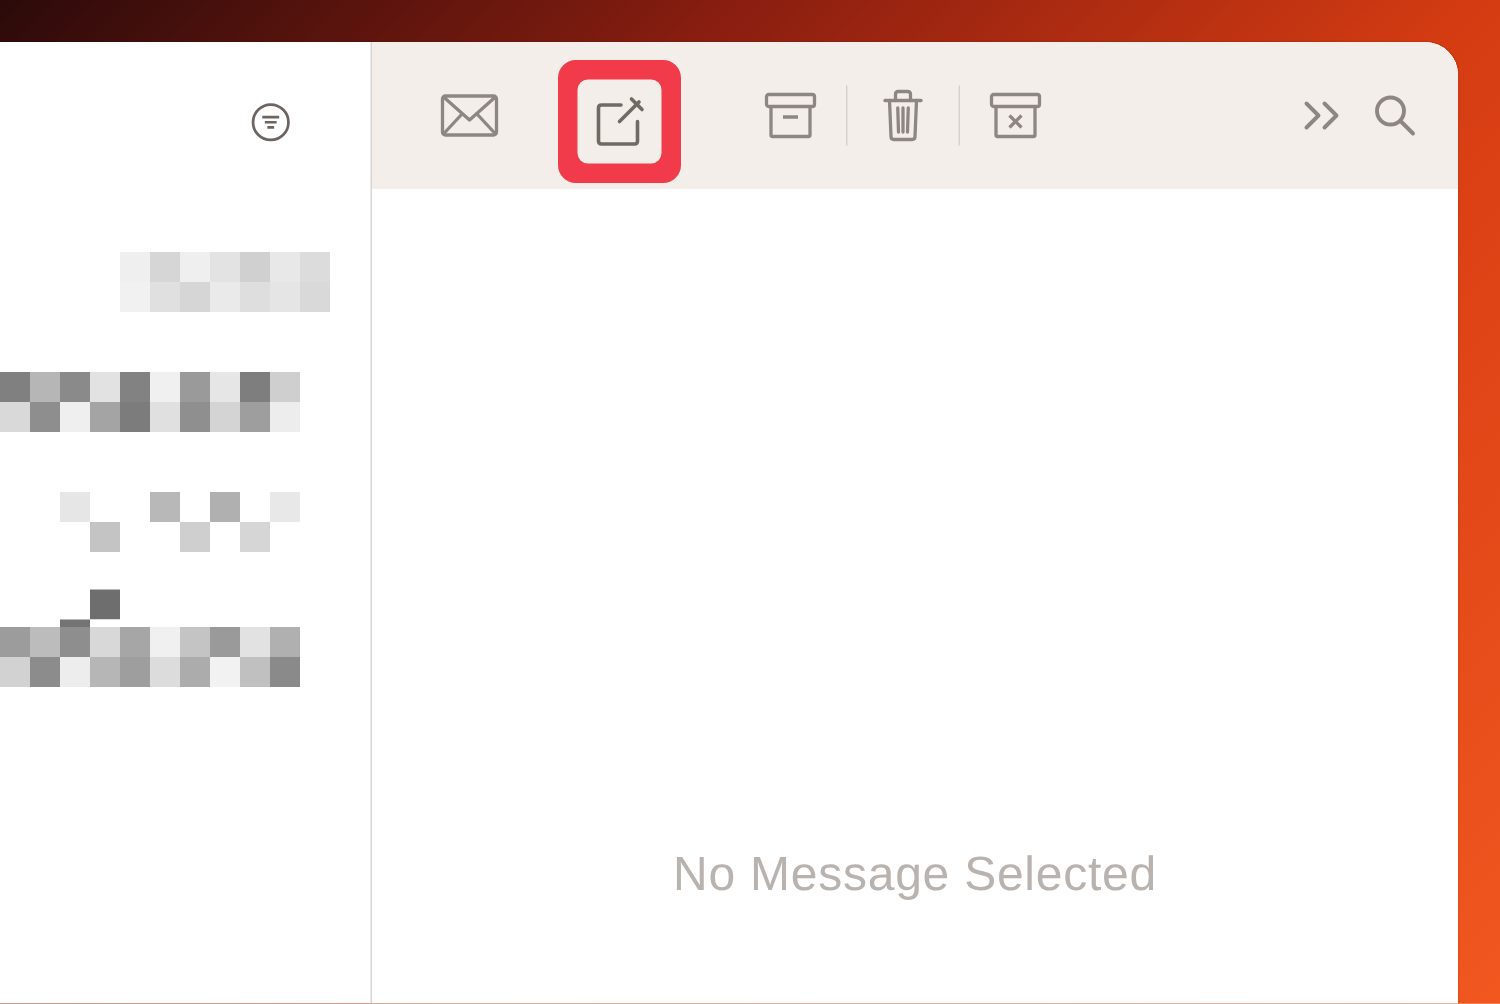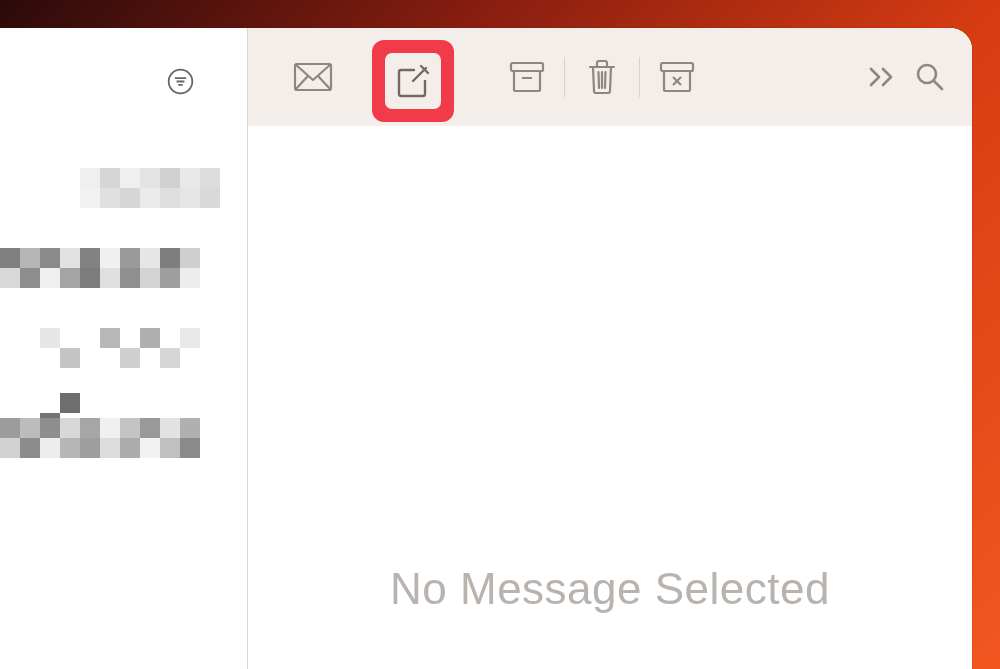--- a/index.html
+++ b/index.html
@@ -147,21 +147,21 @@
     position: relative;
     background: #ffffff;
   }
 
   .empty-msg {
     position: absolute;
     left: 0;
     right: 0;
     top: 438px;
     text-align: center;
-    font-size: 44px;
+    font-size: 32px;
     letter-spacing: 0.5px;
     color: #b8b3af;
     font-weight: 400;
   }
 </style>
 </head>
 <body>
 
 <div class="desktop">
 

